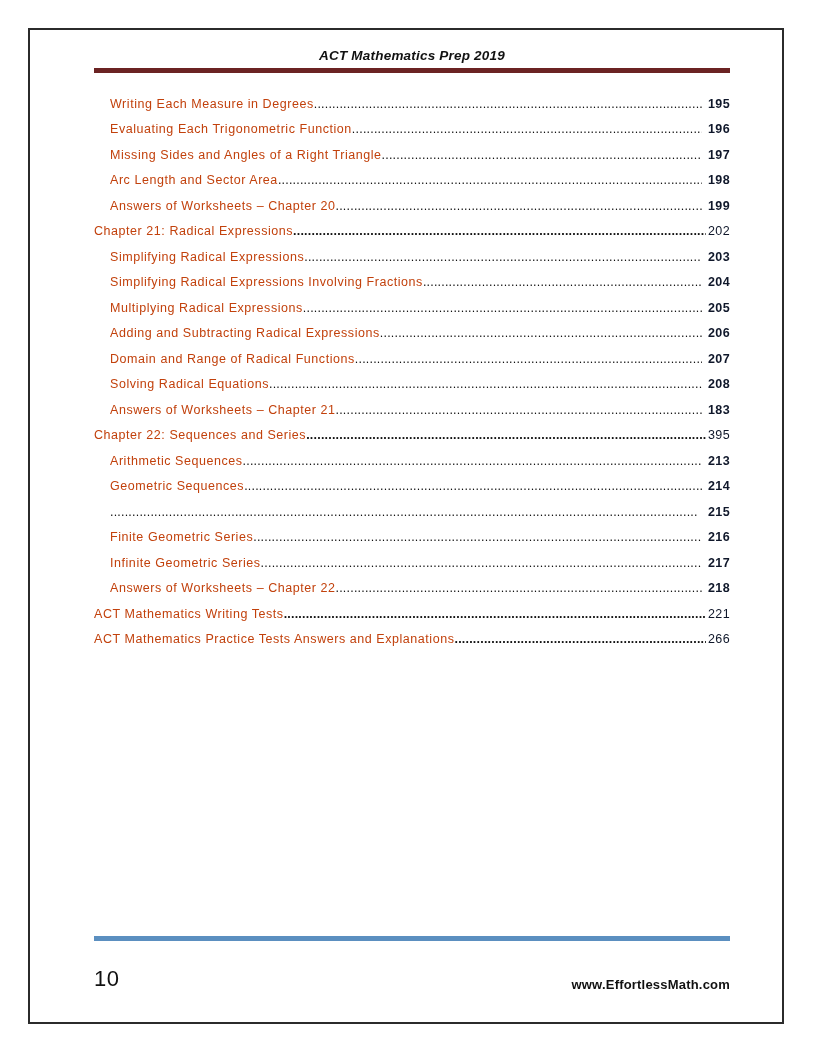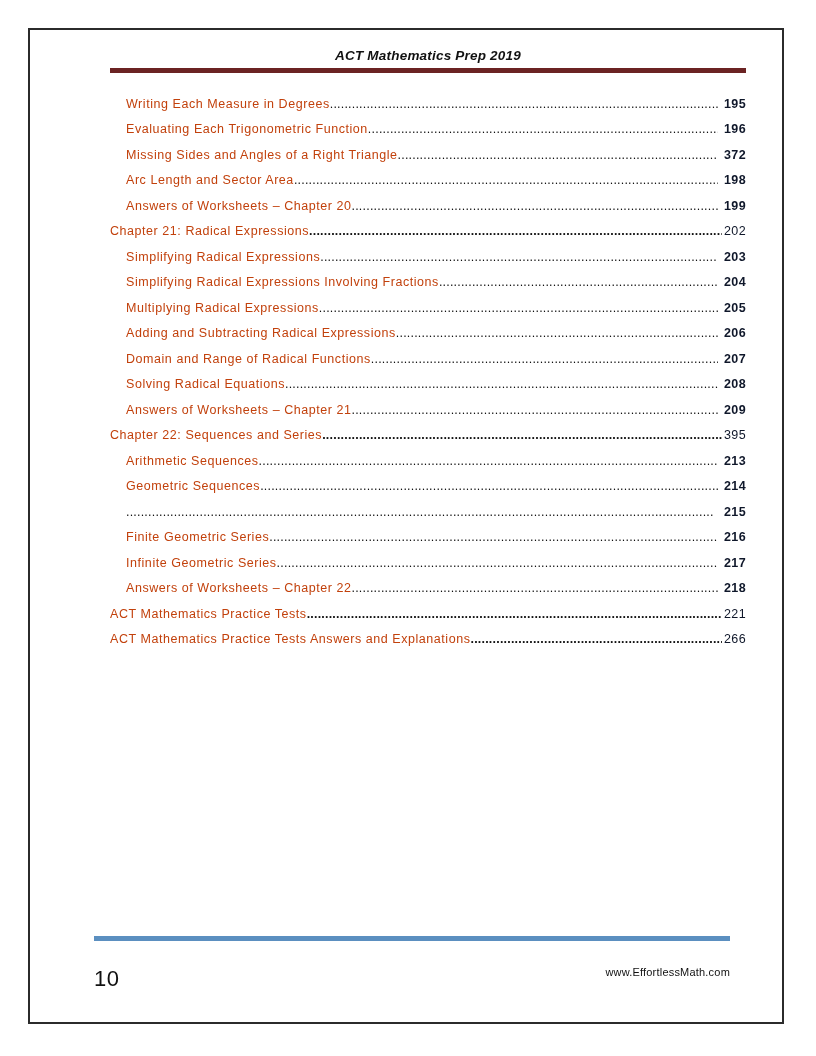--- a/index.html
+++ b/index.html
@@ -20,21 +20,21 @@
     left: 28px;
     top: 28px;
     width: 756px;
     height: 996px;
     border: 2px solid #2b2b2b;
     box-sizing: border-box;
     background: #ffffff;
   }
   .inner {
     position: absolute;
-    left: 80px;
+    left: 64px;
     top: 18px;
     width: 636px;
     height: 960px;
   }
   .header {
     text-align: center;
     font-weight: bold;
     font-style: italic;
     font-size: 13.5px;
     letter-spacing: 0.2px;
@@ -106,31 +106,31 @@
     width: 636px;
   }
   .footer-rule {
     height: 5px;
     background: #5b8fc0;
     width: 100%;
   }
   .footer-row {
     display: flex;
     justify-content: space-between;
-    align-items: flex-start;
+    align-items: flex-end;
     margin-top: 25px;
   }
   .page-number {
     font-size: 22px;
     color: #111;
     letter-spacing: 0.5px;
   }
   .site {
-    font-size: 11px;
-    font-weight: normal;
+    font-size: 13px;
+    font-weight: bold;
     color: #111;
     letter-spacing: 0.2px;
   }
 </style>
 </head>
 <body>
 
 <div class="page">
   <div class="inner">
     <div class="header">ACT Mathematics Prep 2019</div>
@@ -142,21 +142,21 @@
           <span class="page-num">195</span>
         </div>
         <div class="row lvl-sub">
           <span class="label">Evaluating Each Trigonometric Function</span>
           <span class="dots">................................................................................................................................................................</span>
           <span class="page-num">196</span>
         </div>
         <div class="row lvl-sub">
           <span class="label">Missing Sides and Angles of a Right Triangle</span>
           <span class="dots">................................................................................................................................................................</span>
-          <span class="page-num">372</span>
+          <span class="page-num">197</span>
         </div>
         <div class="row lvl-sub">
           <span class="label">Arc Length and Sector Area</span>
           <span class="dots">................................................................................................................................................................</span>
           <span class="page-num">198</span>
         </div>
         <div class="row lvl-sub">
           <span class="label">Answers of Worksheets – Chapter 20</span>
           <span class="dots">................................................................................................................................................................</span>
           <span class="page-num">199</span>
@@ -192,21 +192,21 @@
           <span class="page-num">207</span>
         </div>
         <div class="row lvl-sub">
           <span class="label">Solving Radical Equations</span>
           <span class="dots">................................................................................................................................................................</span>
           <span class="page-num">208</span>
         </div>
         <div class="row lvl-sub">
           <span class="label">Answers of Worksheets – Chapter 21</span>
           <span class="dots">................................................................................................................................................................</span>
-          <span class="page-num">209</span>
+          <span class="page-num">183</span>
         </div>
         <div class="row lvl-chapter">
           <span class="label">Chapter 22: Sequences and Series</span>
           <span class="dots">................................................................................................................................................................</span>
           <span class="page-num">395</span>
         </div>
         <div class="row lvl-sub">
           <span class="label">Arithmetic Sequences</span>
           <span class="dots">................................................................................................................................................................</span>
           <span class="page-num">213</span>
@@ -229,21 +229,21 @@
           <span class="label">Infinite Geometric Series</span>
           <span class="dots">................................................................................................................................................................</span>
           <span class="page-num">217</span>
         </div>
         <div class="row lvl-sub">
           <span class="label">Answers of Worksheets – Chapter 22</span>
           <span class="dots">................................................................................................................................................................</span>
           <span class="page-num">218</span>
         </div>
         <div class="row lvl-chapter">
-          <span class="label">ACT Mathematics Practice Tests</span>
+          <span class="label">ACT Mathematics Writing Tests</span>
           <span class="dots">................................................................................................................................................................</span>
           <span class="page-num">221</span>
         </div>
         <div class="row lvl-chapter">
           <span class="label">ACT Mathematics Practice Tests Answers and Explanations</span>
           <span class="dots">................................................................................................................................................................</span>
           <span class="page-num">266</span>
         </div>
       </div>
   </div>

